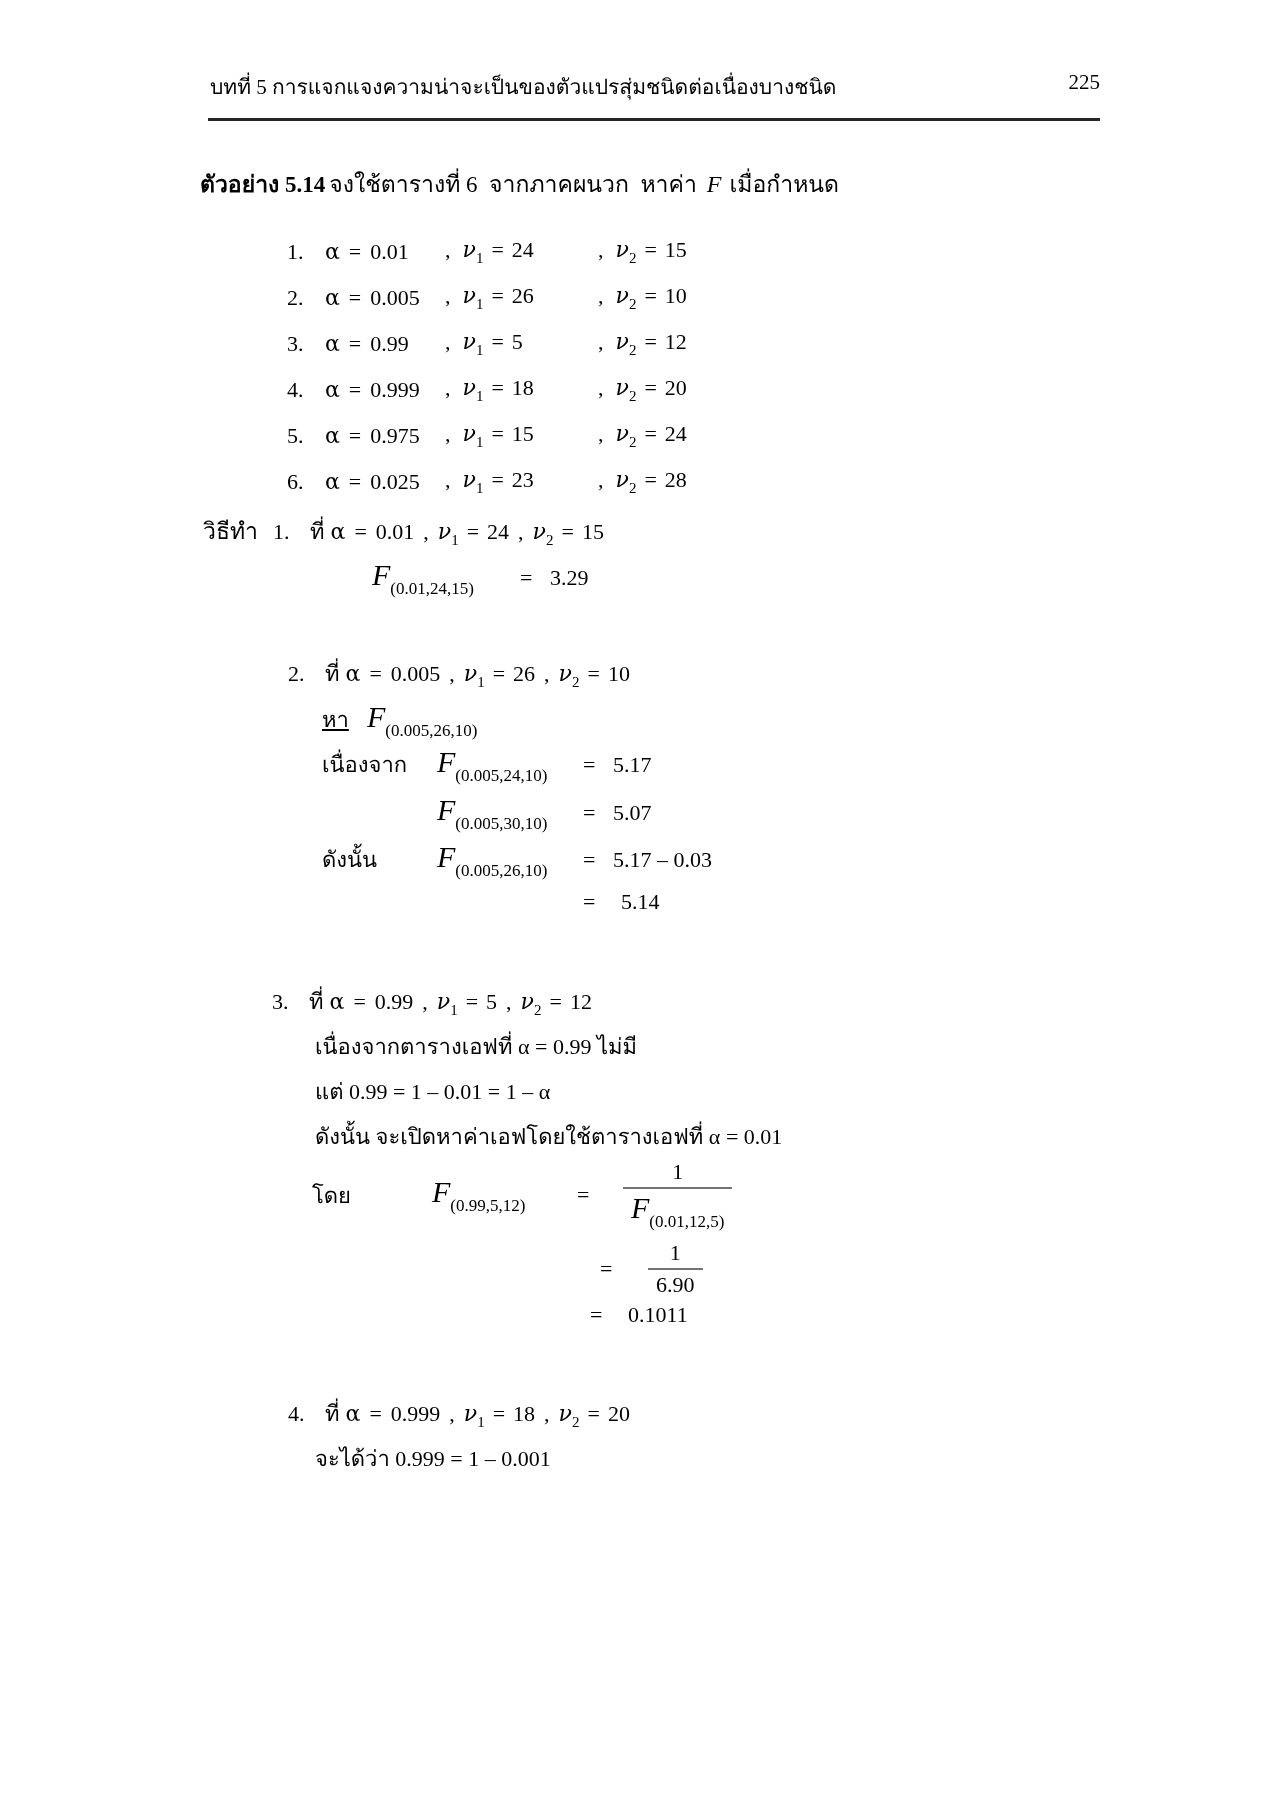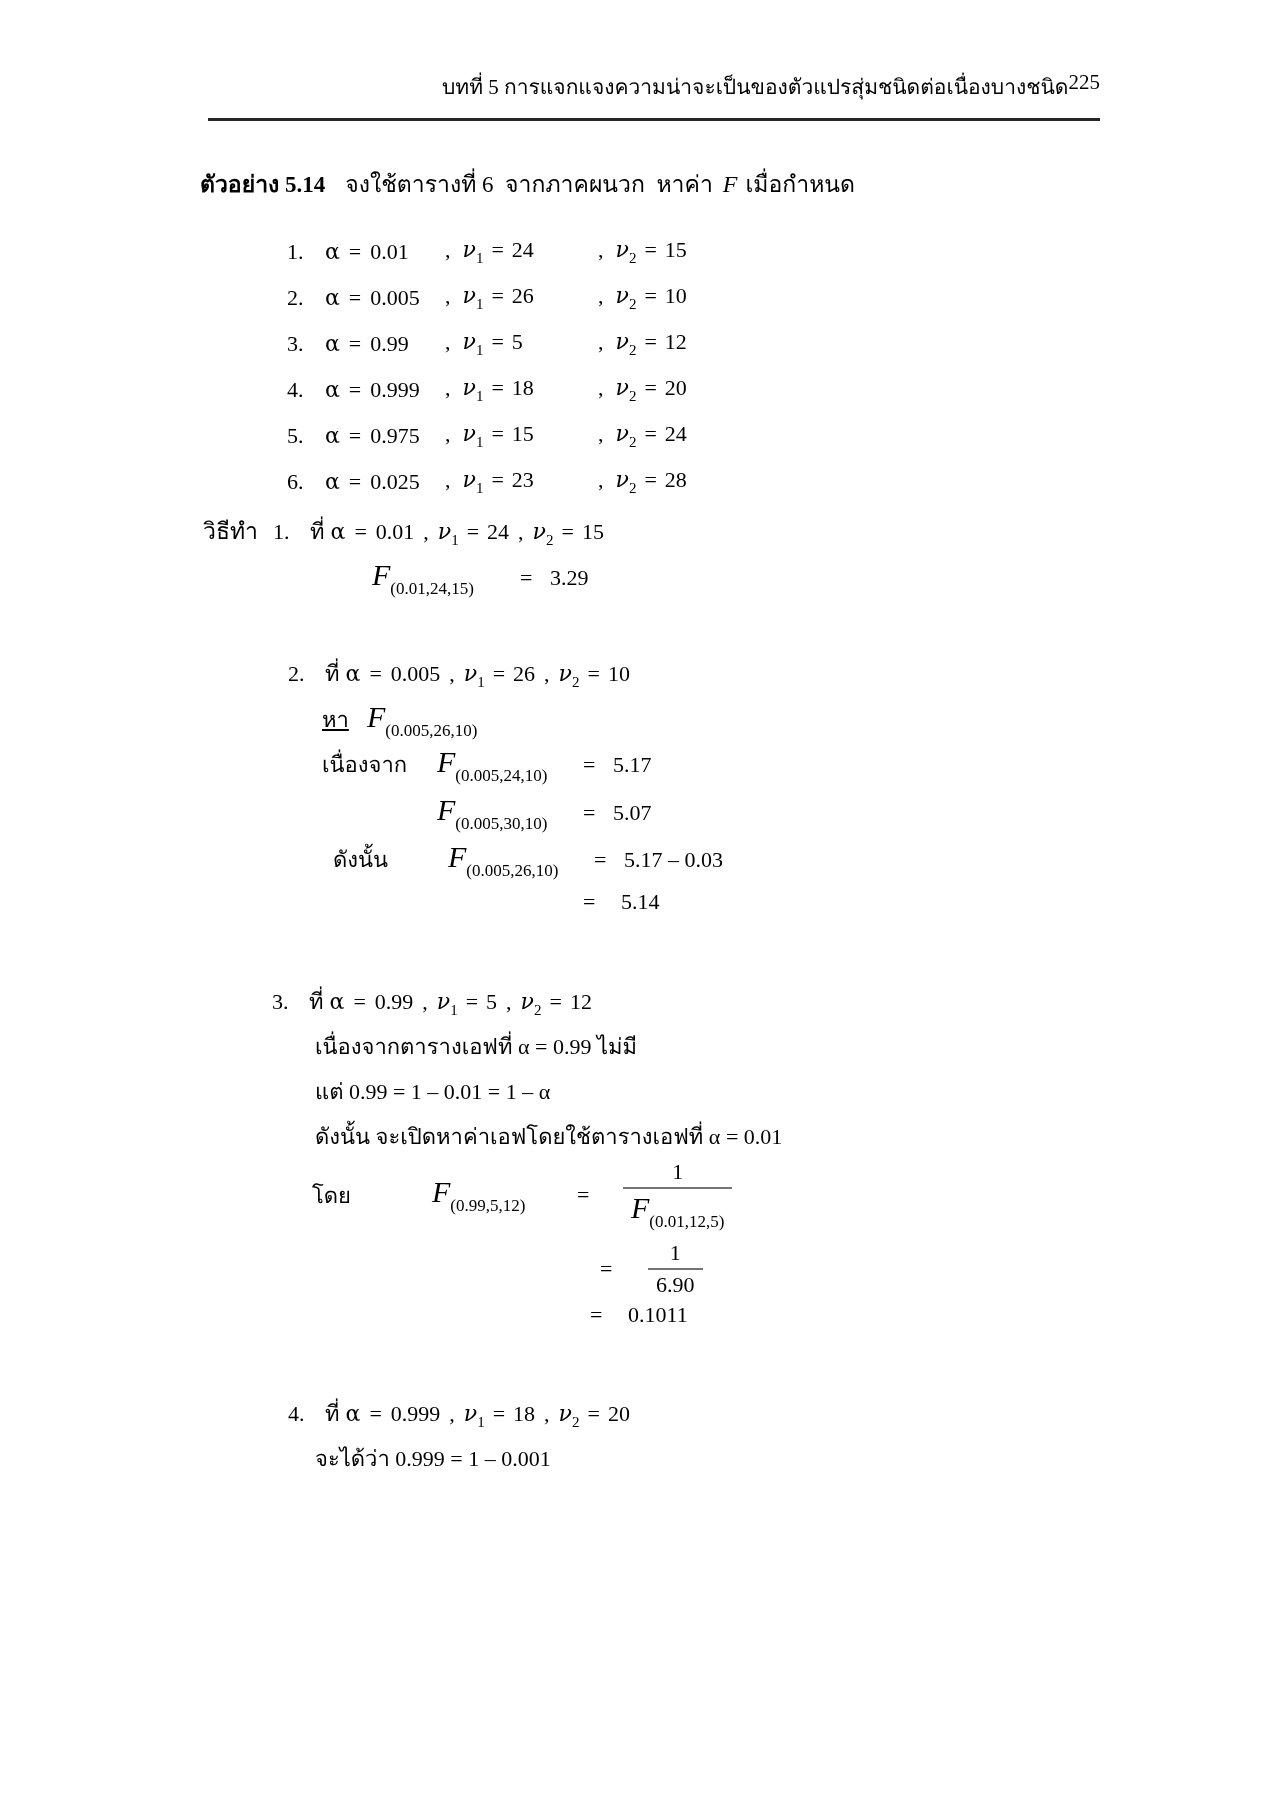--- a/index.html
+++ b/index.html
@@ -9,27 +9,27 @@
     background:#ffffff;
     color:#000;
     font-family:"Liberation Serif","DejaVu Serif",serif;
     font-size:22px;
     overflow:hidden;
   }
   .abs { position:absolute; white-space:nowrap; }
   .pre { white-space:pre; }
 
   
-  .hdr { left:210px; top:70px; width:890px; display:flex; justify-content:flex-end; font-size:21px; }
+  .hdr { left:210px; top:70px; width:890px; display:flex; justify-content:space-between; font-size:21px; }
   .rule { left:208px; top:118px; width:892px; height:3px; background:#262626; }
 
   
   .title { left:200px; top:166px; font-size:23px; }
   .title .lbl { font-weight:bold; }
-  .title .pre-txt { margin-left:20px; }
+  .title .pre-txt { margin-left:4px; }
   .title .f { font-style:italic; margin-left:10px; font-size:24px; }
   .title .post-txt { margin-left:8px; }
 
   
   .given { left:287px; top:229px; }
   .grow { display:flex; align-items:center; height:46px; }
   .g-no { display:inline-block; width:38px; }
   .g-col-a { display:inline-block; width:120px; }
   .g-col-1 { display:inline-block; width:153px; }
   .alpha { font-family:"DejaVu Serif",serif; }
@@ -134,21 +134,21 @@
   </div>
 
   <div class="sol-line" style="left:322px; top:745px;">
     <span class="w-pre">เนื่องจาก</span><span class="fx w-fx"><span class="fi">F</span><span class="fsub">(0.005,24,10)</span></span><span class="w-eq">=</span><span>5.17</span>
   </div>
 
   <div class="sol-line" style="left:437px; top:793px;">
     <span class="fx w-fx"><span class="fi">F</span><span class="fsub">(0.005,30,10)</span></span><span class="w-eq">=</span><span>5.07</span>
   </div>
 
-  <div class="sol-line" style="left:322px; top:840px;margin-left:11px;">
+  <div class="sol-line" style="left:322px; top:840px;">
     <span class="w-pre">ดังนั้น</span><span class="fx w-fx"><span class="fi">F</span><span class="fsub">(0.005,26,10)</span></span><span class="w-eq">=</span><span class="pre">5.17 – 0.03</span>
   </div>
 
   <div class="sol-line" style="left:583px; top:889px;">
     <span class="w-eq2">=</span><span>5.14</span>
   </div>
 
   <div class="sol-line" style="left:272px; top:984px;">
     <span class="no">3.</span><span class="thai-at">ที่</span><span class="alpha">α</span><span class="eqs">=</span><span>0.99</span><span class="eqs">,</span><span class="nu">ν</span><span class="nsub">1</span><span class="eqs2">=</span><span>5</span><span class="eqs">,</span><span class="nu">ν</span><span class="nsub">2</span><span class="eqs2">=</span><span>12</span>
   </div>

